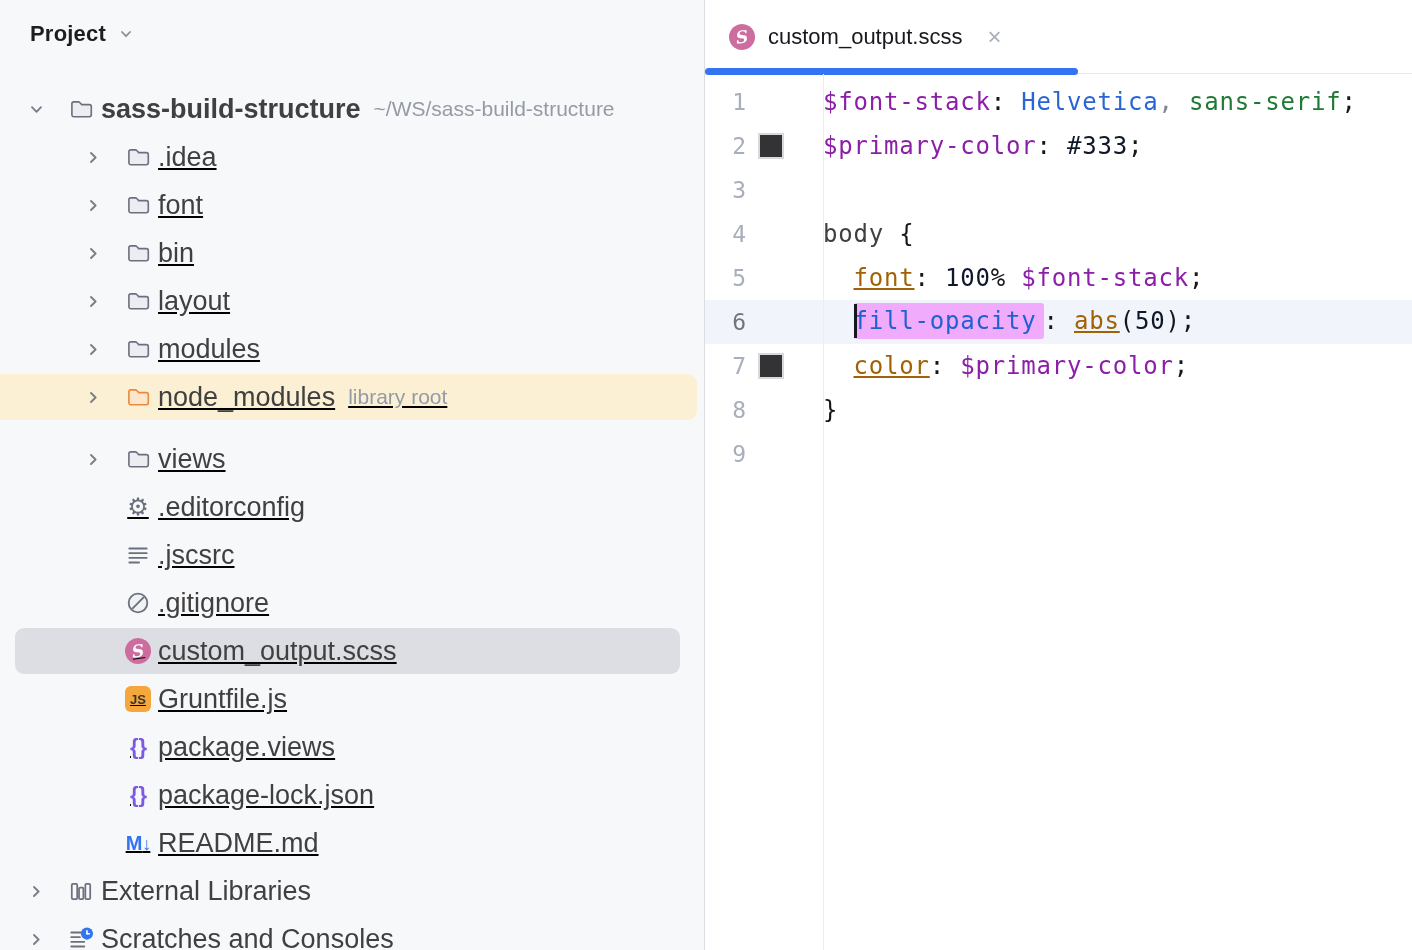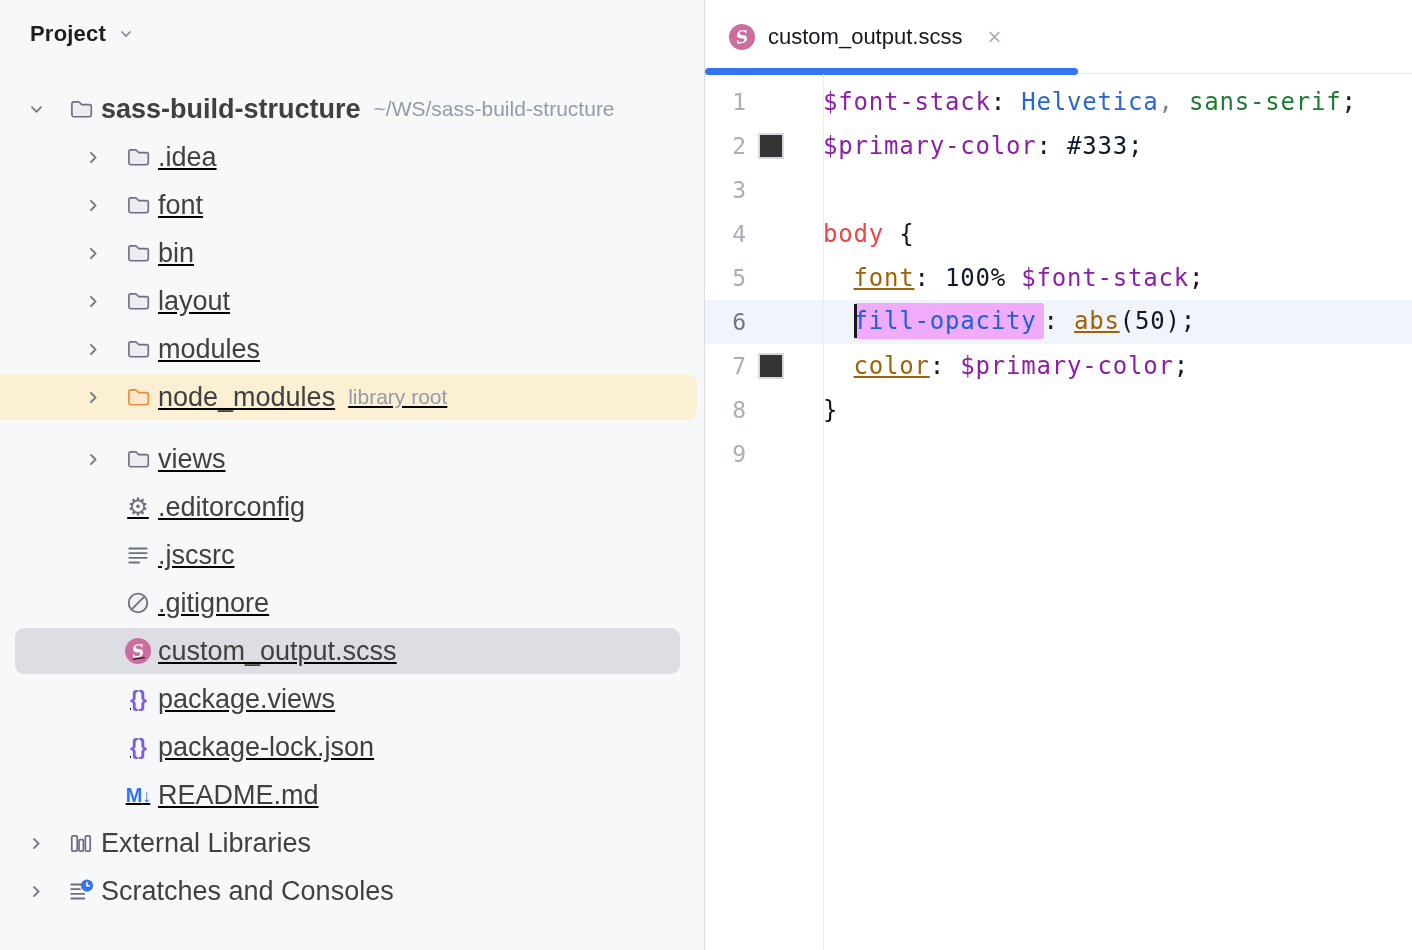--- a/index.html
+++ b/index.html
@@ -65,21 +65,21 @@
   .g-swatch { width:26px; height:26px; margin-left:11px; background:#333333;
     border:2px solid #D7D9DE; cursor:pointer; }
   .code-text { white-space:pre; }
 
   .tk-var { color:#8C1FA8; }
   .tk-p { color:#15171B; }
   .tk-comma { color:#7E8590; }
   .tk-id { color:#2966D4; }
   .tk-green { color:#1F7A33; }
   .tk-num { color:#0f172a; }
-  .tk-tag { color:#ef4444; }
+  .tk-tag { color:#404040; }
   .tk-prop, .tk-fn { color:#a16207;text-decoration:underline; }
   .tk-sel { color:#2061D2; background:#f0abfc; border-radius:3px;
     padding:4px 7px 4px 0; margin:-4px 0; }
   .caret { display:inline-block; width:3px; height:34px; background:#17181B;
     vertical-align:middle; margin-right:-3px; position:relative; top:-1px; }
 </style>
 </head>
 <body>
 
 <div class="app">
@@ -252,20 +252,29 @@
             <span class="tree-label">.gitignore</span>
           </div>
         </div>
         <div class="tree-row lv1 hl-selected">
           <div class="inner">
             <span class="chev-box"></span>
             <span class="icon-box">
               <span class="sass-glyph">S</span>
             </span>
             <span class="tree-label">custom_output.scss</span>
+          </div>
+        </div>
+        <div class="tree-row lv1">
+          <div class="inner">
+            <span class="chev-box"></span>
+            <span class="icon-box">
+              <span class="js-glyph">JS</span>
+            </span>
+            <span class="tree-label">Gruntfile.js</span>
           </div>
         </div>
         <div class="tree-row lv1">
           <div class="inner">
             <span class="chev-box"></span>
             <span class="icon-box">
               <span class="braces-glyph">{ }</span>
             </span>
             <span class="tree-label">package.views</span>
           </div>

